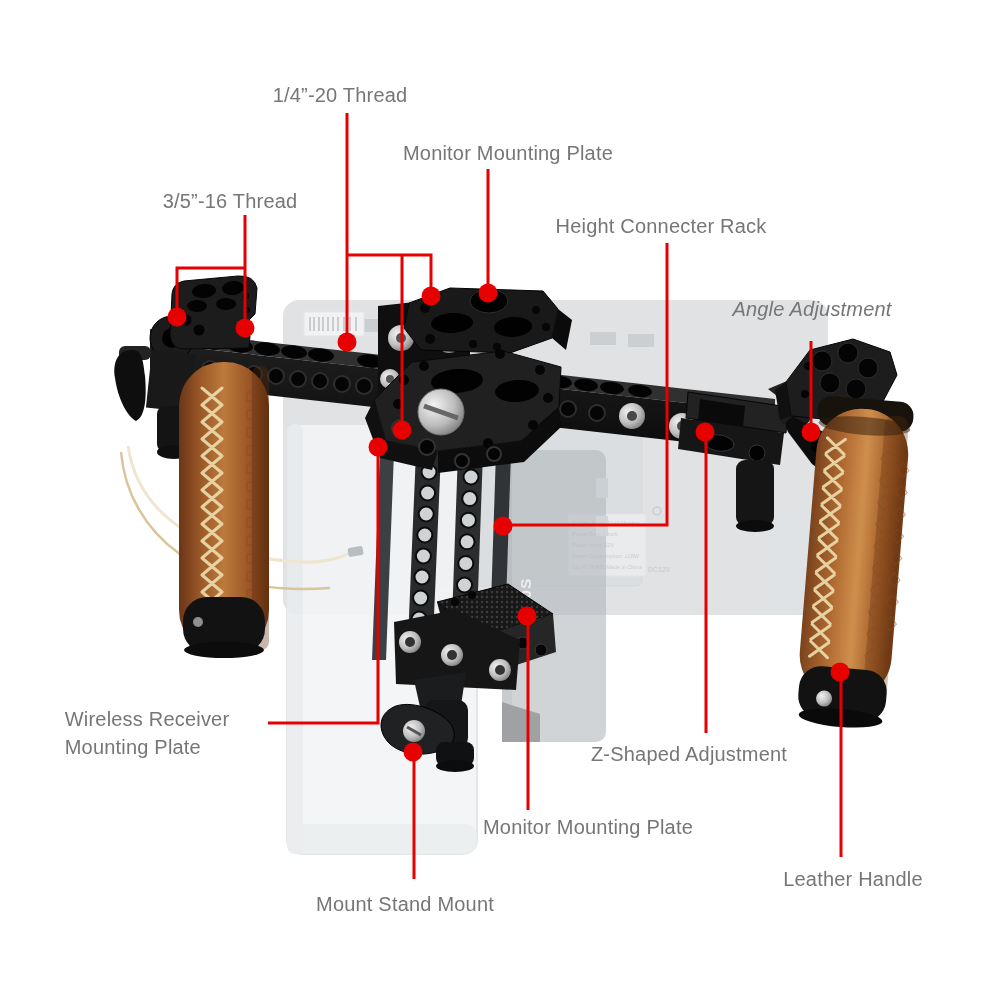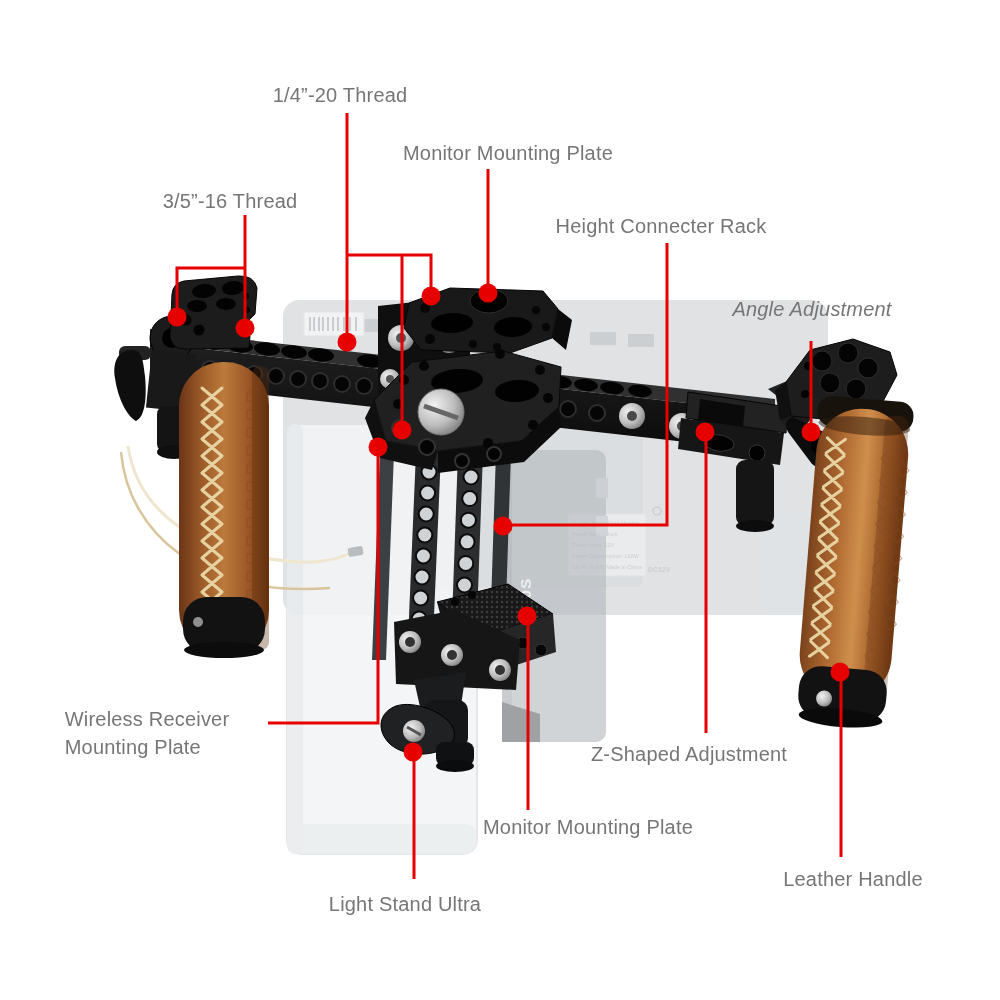--- a/index.html
+++ b/index.html
@@ -350,16 +350,16 @@
   <div id="labels">
       <div class="callout-label" style="left: 340px; top: 95px;">1/4”-20 Thread</div>
       <div class="callout-label" style="left: 508px; top: 153px;">Monitor Mounting Plate</div>
       <div class="callout-label" style="left: 230px; top: 201px;">3/5”-16 Thread</div>
       <div class="callout-label" style="left: 661px; top: 226px;">Height Connecter Rack</div>
       <div class="callout-label" style="left: 812px; top: 309px; font-style: italic;">Angle Adjustment</div>
       <div class="callout-label" style="left: 139px; top: 733px; margin-left: 8px;">Wireless Receiver
 Mounting Plate</div>
       <div class="callout-label" style="left: 689px; top: 754px;">Z-Shaped Adjustment</div>
       <div class="callout-label" style="left: 588px; top: 827px;">Monitor Mounting Plate</div>
-      <div class="callout-label" style="left: 405px; top: 904px;">Light Stand Ultra</div>
+      <div class="callout-label" style="left: 405px; top: 904px;">Mount Stand Mount</div>
       <div class="callout-label" style="left: 841px; top: 879px; margin-left: 12px;">Leather Handle</div>
     </div>
 </div>
 
 </body></html>

